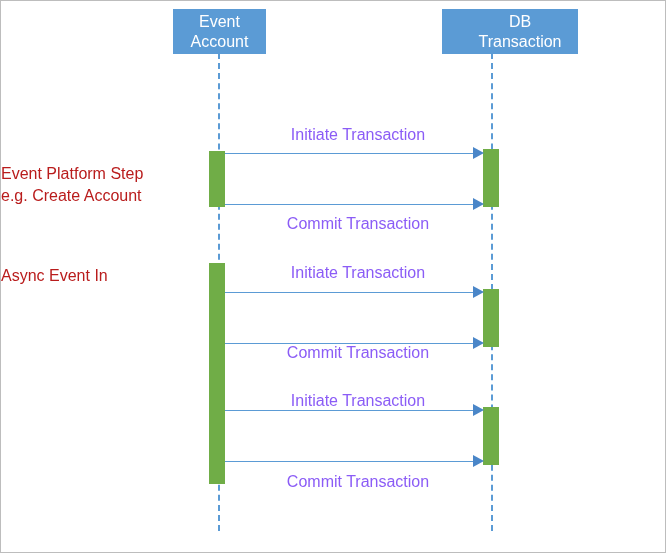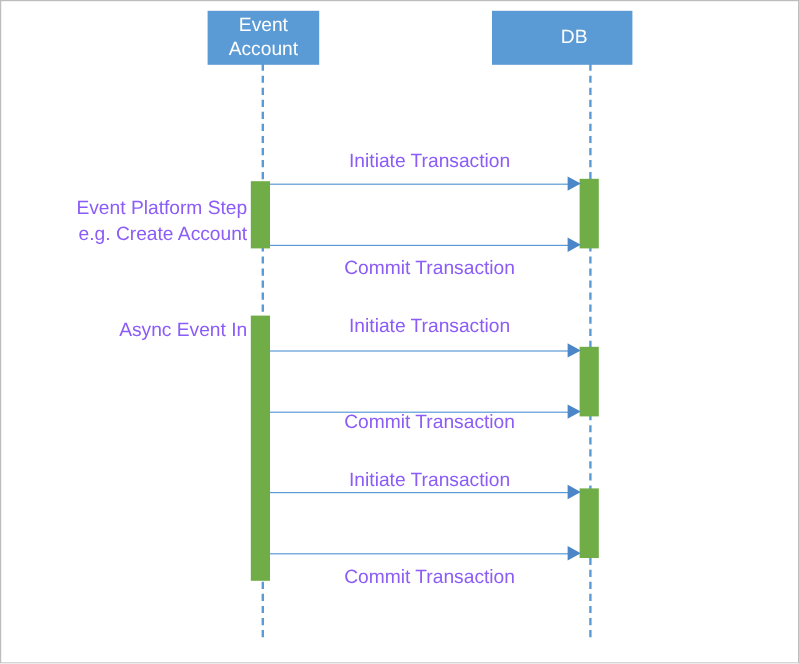--- a/index.html
+++ b/index.html
@@ -61,45 +61,45 @@
     color:#8b5cf6;
     font-size:16px;
     line-height:19px;
     white-space:nowrap;
     text-align:center;
   }
 
   
   .side-label{
     position:absolute;
-    color:#8b5cf6;
+    color:#b91c1c;
     font-size:16px;
     line-height:22px;
-    text-align:right;
     white-space:nowrap;
   }
 </style>
 </head>
 <body>
 
 <div id="canvas">
 
   <div class="lifeline" style="left:217px;top:52px;height:478px;"></div>
   <div class="lifeline" style="left:490px;top:52px;height:478px;"></div>
 
   <div class="participant" style="left:172px;top:8px;width:93px;height:45px;">
     <div>
       <div>Event</div>
       <div>Account</div>
     </div>
   </div>
 
-  <div class="participant" style="left:409px;top:8px;width:117px;height:45px;padding-left:20px;">
+  <div class="participant" style="left:441px;top:8px;width:136px;height:45px;padding-left:20px;">
     <div>
       <div>DB</div>
+      <div>Transaction</div>
     </div>
   </div>
 
   <div class="side-label" style="left:0px;top:162px;width:205px;">
     <div>Event Platform Step</div>
     <div>e.g. Create Account</div>
   </div>
 
   <div class="side-label" style="left:0px;top:264px;width:205px;">
     <div>Async Event In</div>

